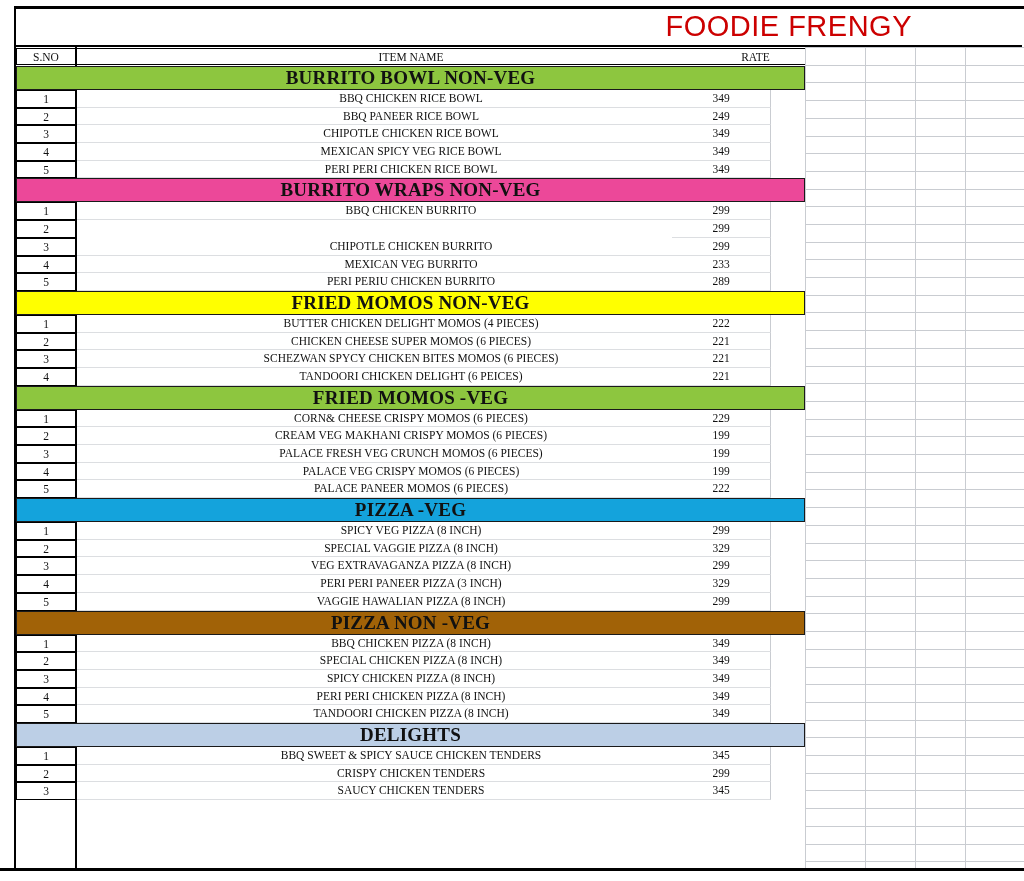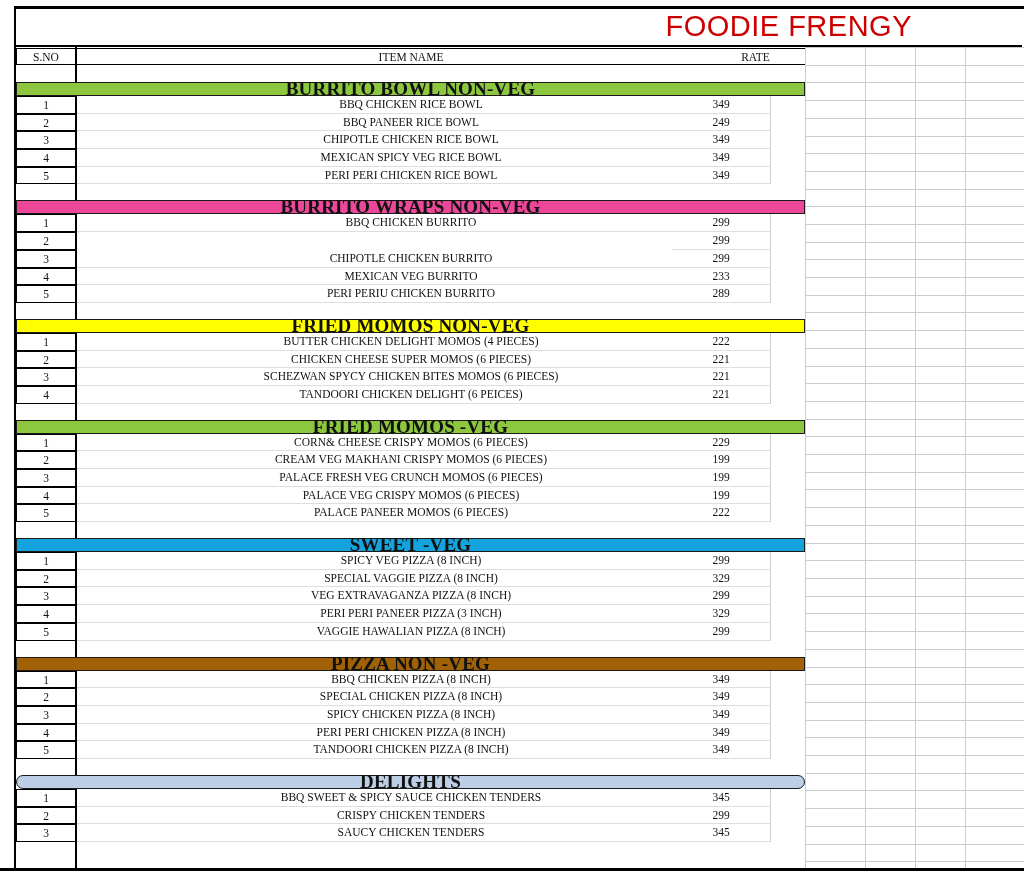--- a/index.html
+++ b/index.html
@@ -105,25 +105,24 @@
 
   
   .tbl {
     position: absolute;
     left: 16px;
     top: 66px;
     width: 789px;
   }
   .sec-row {
     position: relative;
-    height: 14px;
+    height: 24px;
     box-sizing: border-box;
     border: 1.5px solid #1a1a1a;
     margin-bottom: 0px;
-    margin-top: 16px;
   }
   .sec-title {
     position: absolute;
     left: 0; right: 0; top: 0; bottom: 0;
     display: flex;
     align-items: center;
     justify-content: center;
     font-size: 19px;
     font-weight: 700;
     color: #111111;
@@ -341,21 +340,21 @@
         <div class="cell sno">4</div>
         <div class="cell item">PALACE VEG CRISPY MOMOS  (6 PIECES)</div>
         <div class="cell rate">199</div>
       </div>
       <div class="item-row">
         <div class="cell sno">5</div>
         <div class="cell item">PALACE PANEER MOMOS  (6 PIECES)</div>
         <div class="cell rate">222</div>
       </div>
       <div class="sec-row" style="background: rgb(20, 163, 220);">
-        <div class="sec-title">SWEET -VEG</div>
+        <div class="sec-title">PIZZA -VEG</div>
       </div>
       <div class="item-row">
         <div class="cell sno">1</div>
         <div class="cell item">SPICY VEG  PIZZA (8 INCH)</div>
         <div class="cell rate">299</div>
       </div>
       <div class="item-row">
         <div class="cell sno">2</div>
         <div class="cell item">SPECIAL VAGGIE PIZZA (8 INCH)</div>
         <div class="cell rate">329</div>
@@ -396,21 +395,21 @@
       <div class="item-row">
         <div class="cell sno">4</div>
         <div class="cell item">PERI PERI CHICKEN PIZZA (8 INCH)</div>
         <div class="cell rate">349</div>
       </div>
       <div class="item-row">
         <div class="cell sno">5</div>
         <div class="cell item">TANDOORI CHICKEN PIZZA (8 INCH)</div>
         <div class="cell rate">349</div>
       </div>
-      <div class="sec-row" style="background: rgb(188, 207, 230); border-radius: 7px;">
+      <div class="sec-row" style="background: rgb(188, 207, 230);">
         <div class="sec-title">DELIGHTS</div>
       </div>
       <div class="item-row">
         <div class="cell sno">1</div>
         <div class="cell item">BBQ  SWEET &amp; SPICY SAUCE CHICKEN TENDERS</div>
         <div class="cell rate">345</div>
       </div>
       <div class="item-row">
         <div class="cell sno">2</div>
         <div class="cell item">CRISPY CHICKEN  TENDERS</div>

